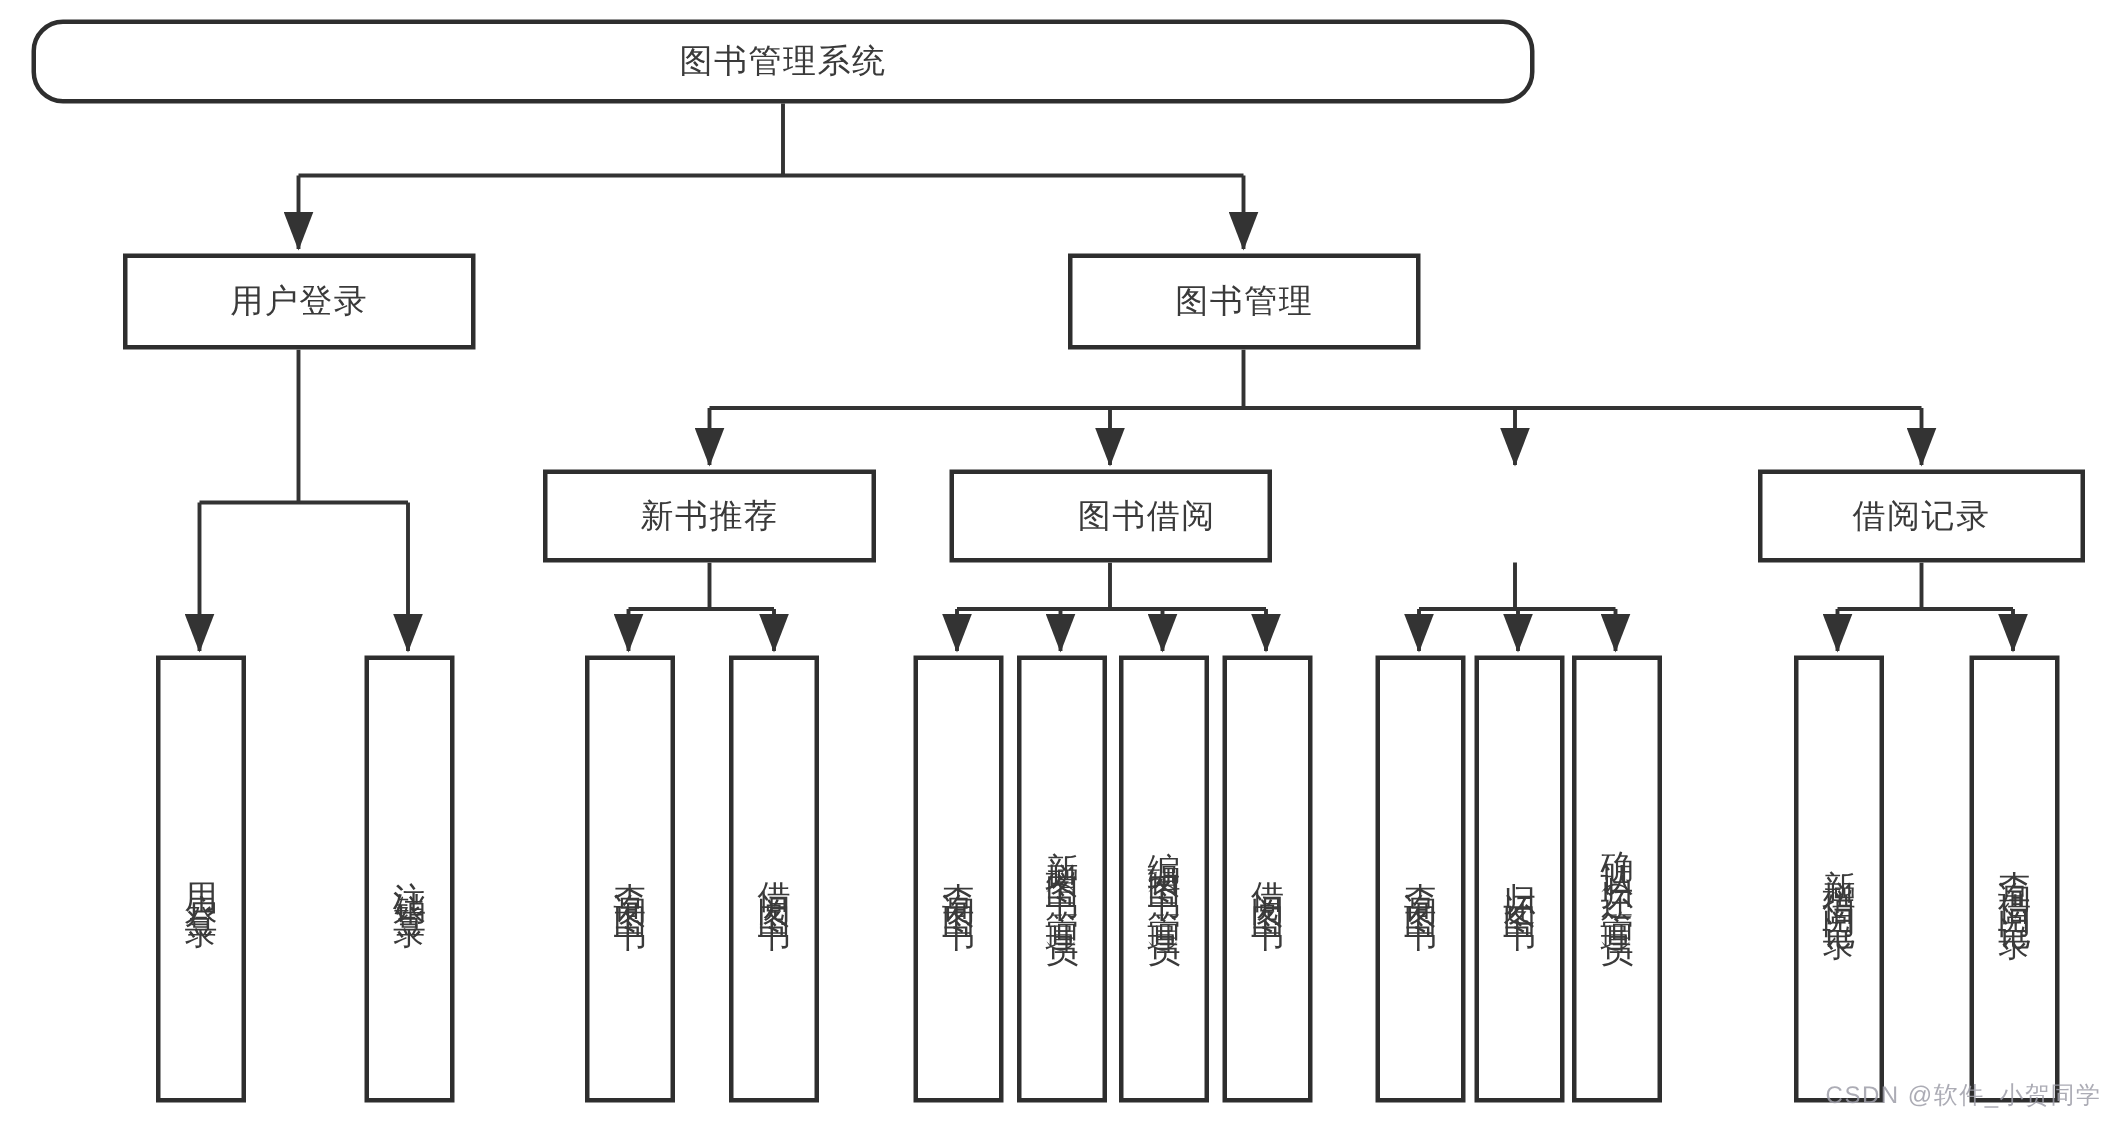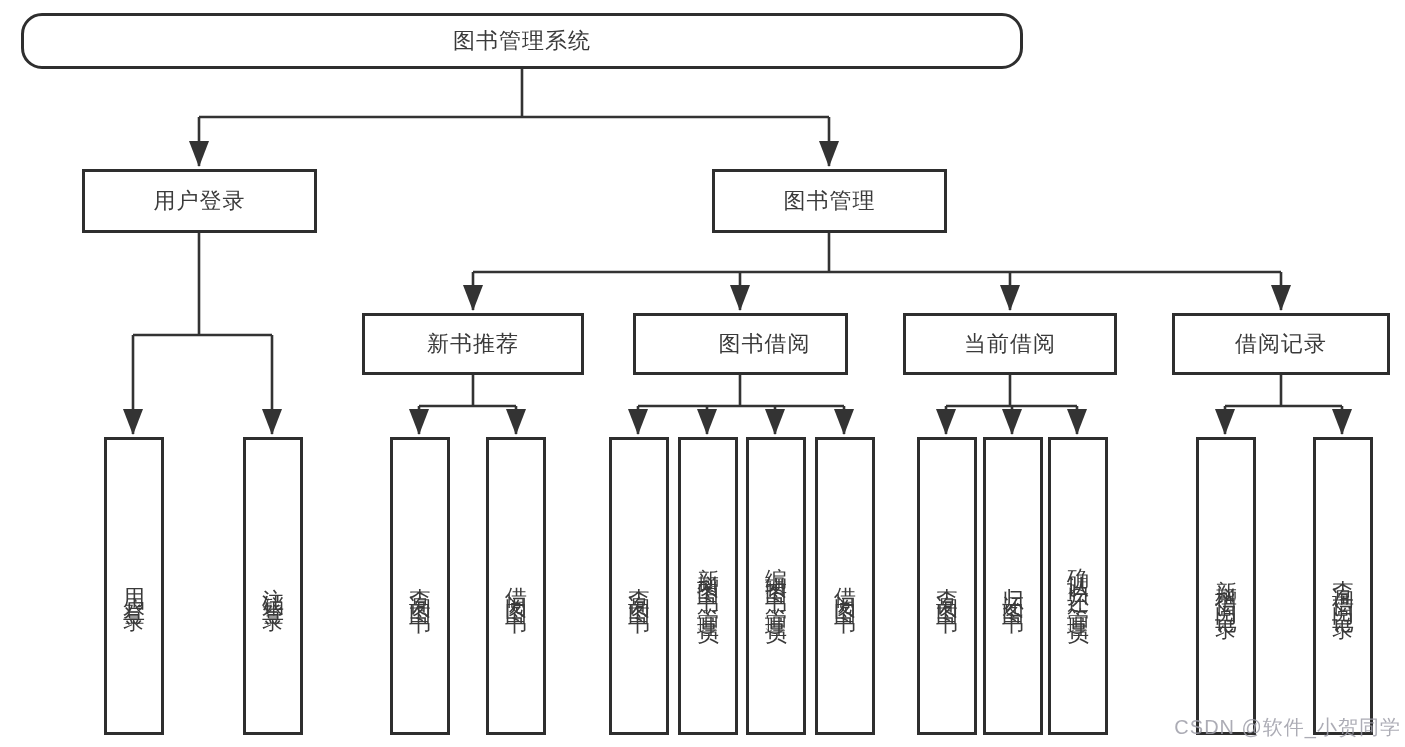--- a/index.html
+++ b/index.html
@@ -48,21 +48,21 @@
     text-orientation: mixed;
     font-size: 22px;
     line-height: 1;
     letter-spacing: 8px;
     color: #3a3a3a;
   }
   .watermark {
     position: absolute;
     right: 4px;
     bottom: 6px;
-    font-size: 20px;
+    font-size: 16px;
     color: rgba(158, 158, 168, 0.85);
     letter-spacing: 1px;
     z-index: 10;
   }
 </style>
 </head>
 <body>
 
 <div class="stage">
 
@@ -107,21 +107,20 @@
     <path d="M1342 406 V434" marker-end="url(#arrowhead)"></path>
   </svg>
 
   <div class="node" style="left:21px; top:13px; width:1002px; height:56px;border-radius:21px;">图书管理系统</div>
 
   <div class="node" style="left:82px; top:169px; width:235px; height:64px;">用户登录</div>
   <div class="node" style="left:712px; top:169px; width:235px; height:64px;font-family:Liberation Mono, monospace;">图书管理</div>
 
   <div class="node" style="left:362px; top:313px; width:222px; height:62px;">新书推荐</div>
   <div class="node" style="left:633px; top:313px; width:215px; height:62px;padding-left:48px;">图书借阅</div>
-  <div class="node" style="left:903px; top:313px; width:214px; height:62px;">当前借阅</div>
   <div class="node" style="left:1172px; top:313px; width:218px; height:62px;">借阅记录</div>
 
   <div class="leaf" style="left:104px;">
     <span class="vtext">用户登录</span>
   </div>
   <div class="leaf" style="left:243px;">
     <span class="vtext">注销登录</span>
   </div>
 
   <div class="leaf" style="left:390px;">

